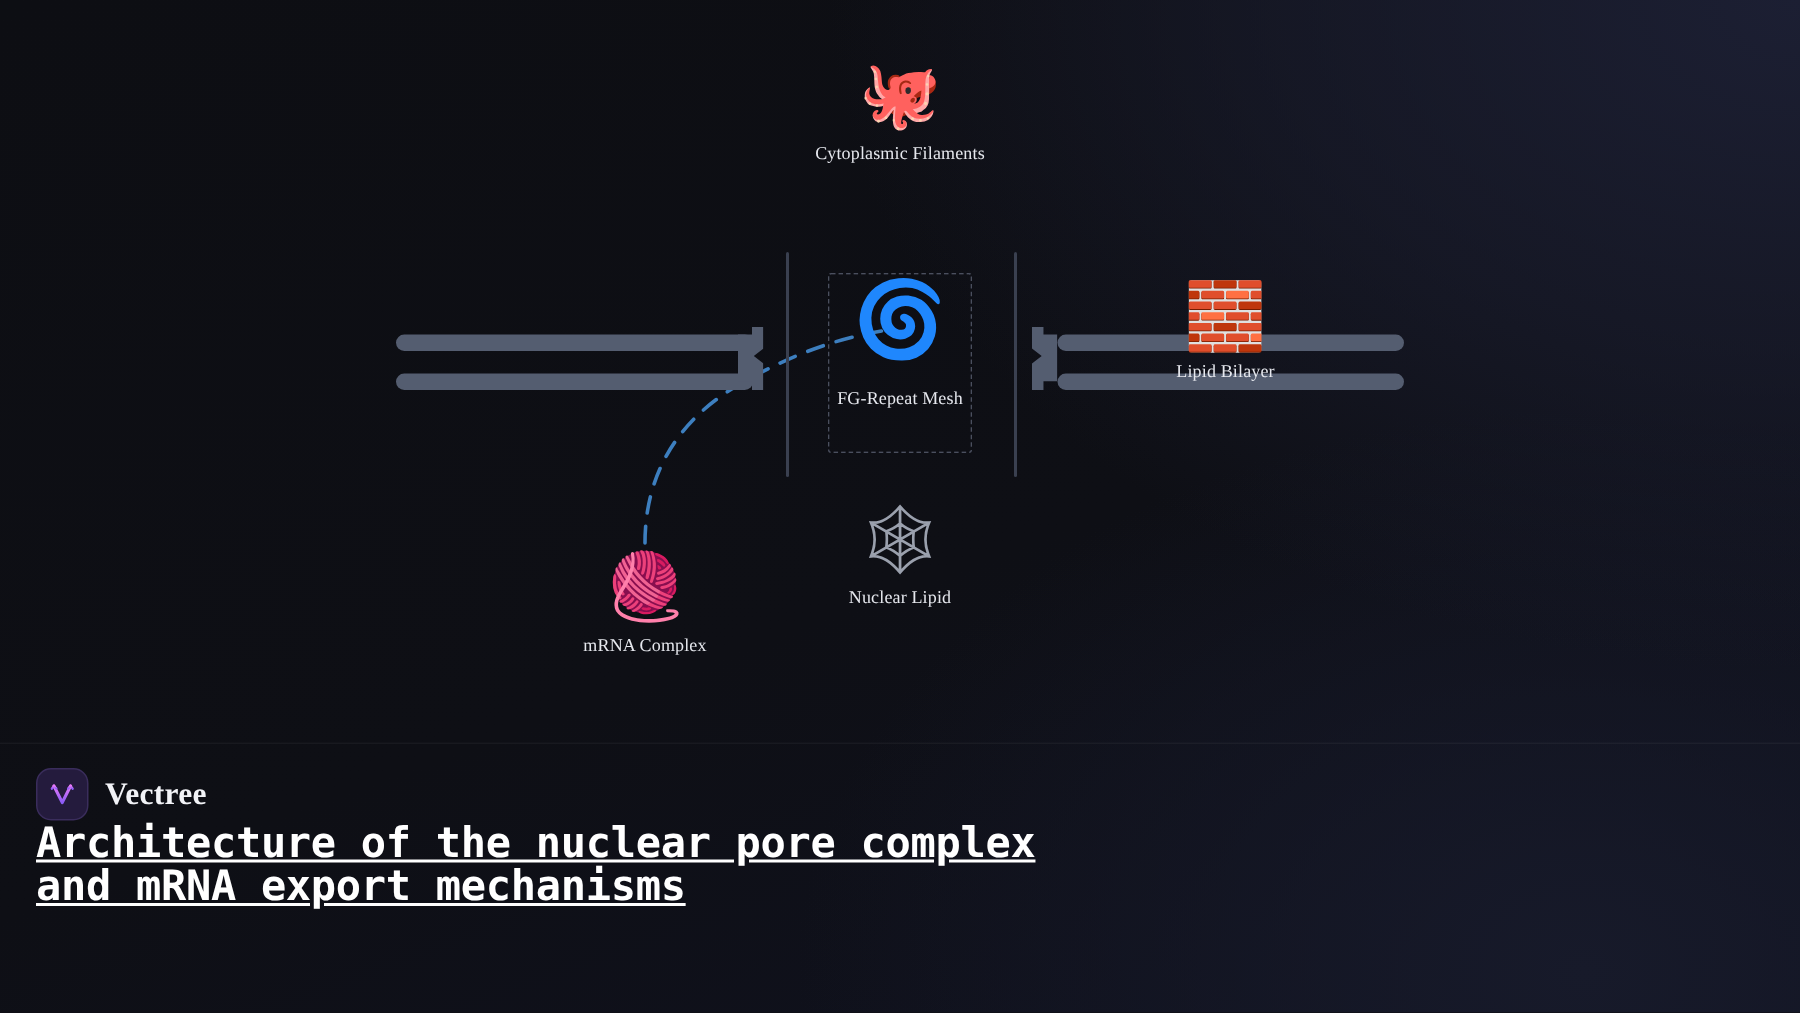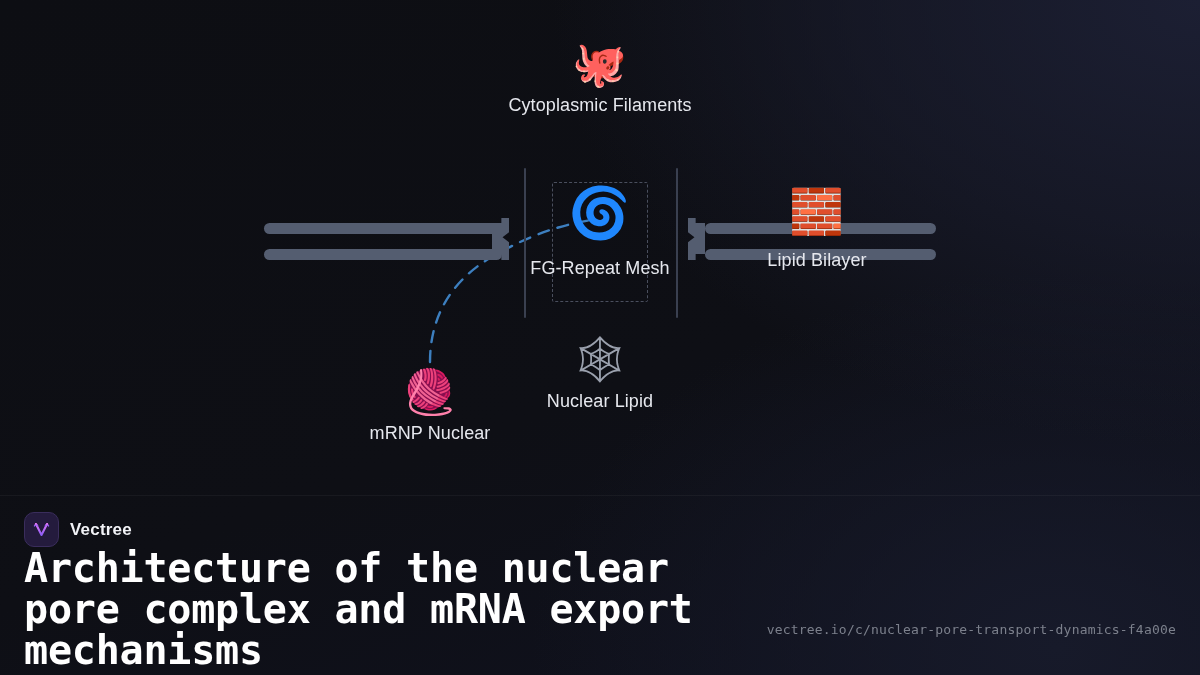--- a/index.html
+++ b/index.html
@@ -37,43 +37,43 @@
     text-align: center;
   }
   .node .emoji {
     font-family: "DejaVu Sans", sans-serif;
     line-height: 1;
     display: block;
   }
   .node .caption {
     margin-top: 9px;
     color: #e6e8ee;
-    font-size: 18px;
-    font-family: Liberation Sans, sans-serif;
+    font-size: 12px;
+    font-family: Liberation Serif, serif;
     letter-spacing: 0.1px;
     white-space: nowrap;
   }
 
   
   #node-cyto      { left: 490px; top: 42px;  width: 220px; }
   #node-cyto .emoji { font-size: 44px; }
 
   #node-fg        { left: 540px; top: 188px; width: 120px; }
   #node-fg .emoji { font-size: 50px; }
   #node-fg .caption { margin-top: 20px; }
 
   #node-basket    { left: 540px; top: 336px; width: 120px; }
   #node-basket .emoji { font-size: 46px; color: #9aa0ad; }
 
   #node-mrnp      { left: 370px; top: 370px; width: 120px; }
   #node-mrnp .emoji { font-size: 44px; }
 
   #node-lipid     { left: 757px; top: 190px; width: 120px; }
   #node-lipid .emoji { font-size: 44px; }
-  #node-lipid .caption { margin-top: 16px; }
+  #node-lipid .caption { margin-top: 6px; }
 
   
   .dashed-box {
     position: absolute;
     left: 552px;
     top: 182px;
     width: 96px;
     height: 120px;
     border: 1px dashed #4a4f5e;
     border-radius: 2px;
@@ -163,36 +163,37 @@
     height: 33px;
     border-radius: 10px;
     background: #241b3d;
     border: 1px solid #3a2d5c;
     display: flex;
     align-items: center;
     justify-content: center;
   }
   .brand-name {
     color: #f2f3f7;
-    font-size: 17px;
+    font-size: 21px;
     font-weight: bold;
-    font-family: Liberation Sans, sans-serif;
+    font-family: Liberation Serif, serif;
     letter-spacing: 0.2px;
   }
   .headline {
     position: absolute;
     left: 24px;
     top: 52px;
     width: 720px;
     color: #ffffff;
     font-family: "DejaVu Sans Mono", monospace;
     font-weight: bold;
-    font-size: 40px;
+    font-size: 28px;
     line-height: 1.03;
     letter-spacing: -0.2px;
+    text-decoration: underline;
   }
   .url {
     position: absolute;
     right: 24px;
     top: 126px;
     color: #7c808c;
     font-family: "DejaVu Sans Mono", monospace;
     font-size: 13px;
     letter-spacing: 0.2px;
   }
@@ -235,21 +236,21 @@
       <span class="caption">FG-Repeat Mesh</span>
     </div>
 
     <div class="node" id="node-basket">
       <span class="emoji">🕸</span>
       <span class="caption">Nuclear Lipid</span>
     </div>
 
     <div class="node" id="node-mrnp">
       <span class="emoji">🧶</span>
-      <span class="caption">mRNP Nuclear</span>
+      <span class="caption">mRNA Complex</span>
     </div>
 
     <div class="node" id="node-lipid">
       <span class="emoji">🧱</span>
       <span class="caption">Lipid Bilayer</span>
     </div>
 
   </div>
 
   <div class="footer">
@@ -266,17 +267,16 @@
           <path d="M5 5 L12 19 L19 5" fill="none" stroke="url(#vg)" stroke-width="2.6" stroke-linecap="round" stroke-linejoin="round"></path>
           <path d="M5 5 L3.2 7.4 M5 5 L7.1 7.2" fill="none" stroke="url(#vg)" stroke-width="1.9" stroke-linecap="round"></path>
           <path d="M19 5 L16.9 7.2 M19 5 L20.8 7.4" fill="none" stroke="url(#vg)" stroke-width="1.9" stroke-linecap="round"></path>
         </svg>
       </span>
       <span class="brand-name">Vectree</span>
     </div>
 
     <div class="headline">Architecture of the nuclear pore complex and mRNA export mechanisms</div>
 
-    <div class="url">vectree.io/c/nuclear-pore-transport-dynamics-f4a00e</div>
 
   </div>
 
 </div>
 
 </body></html>

